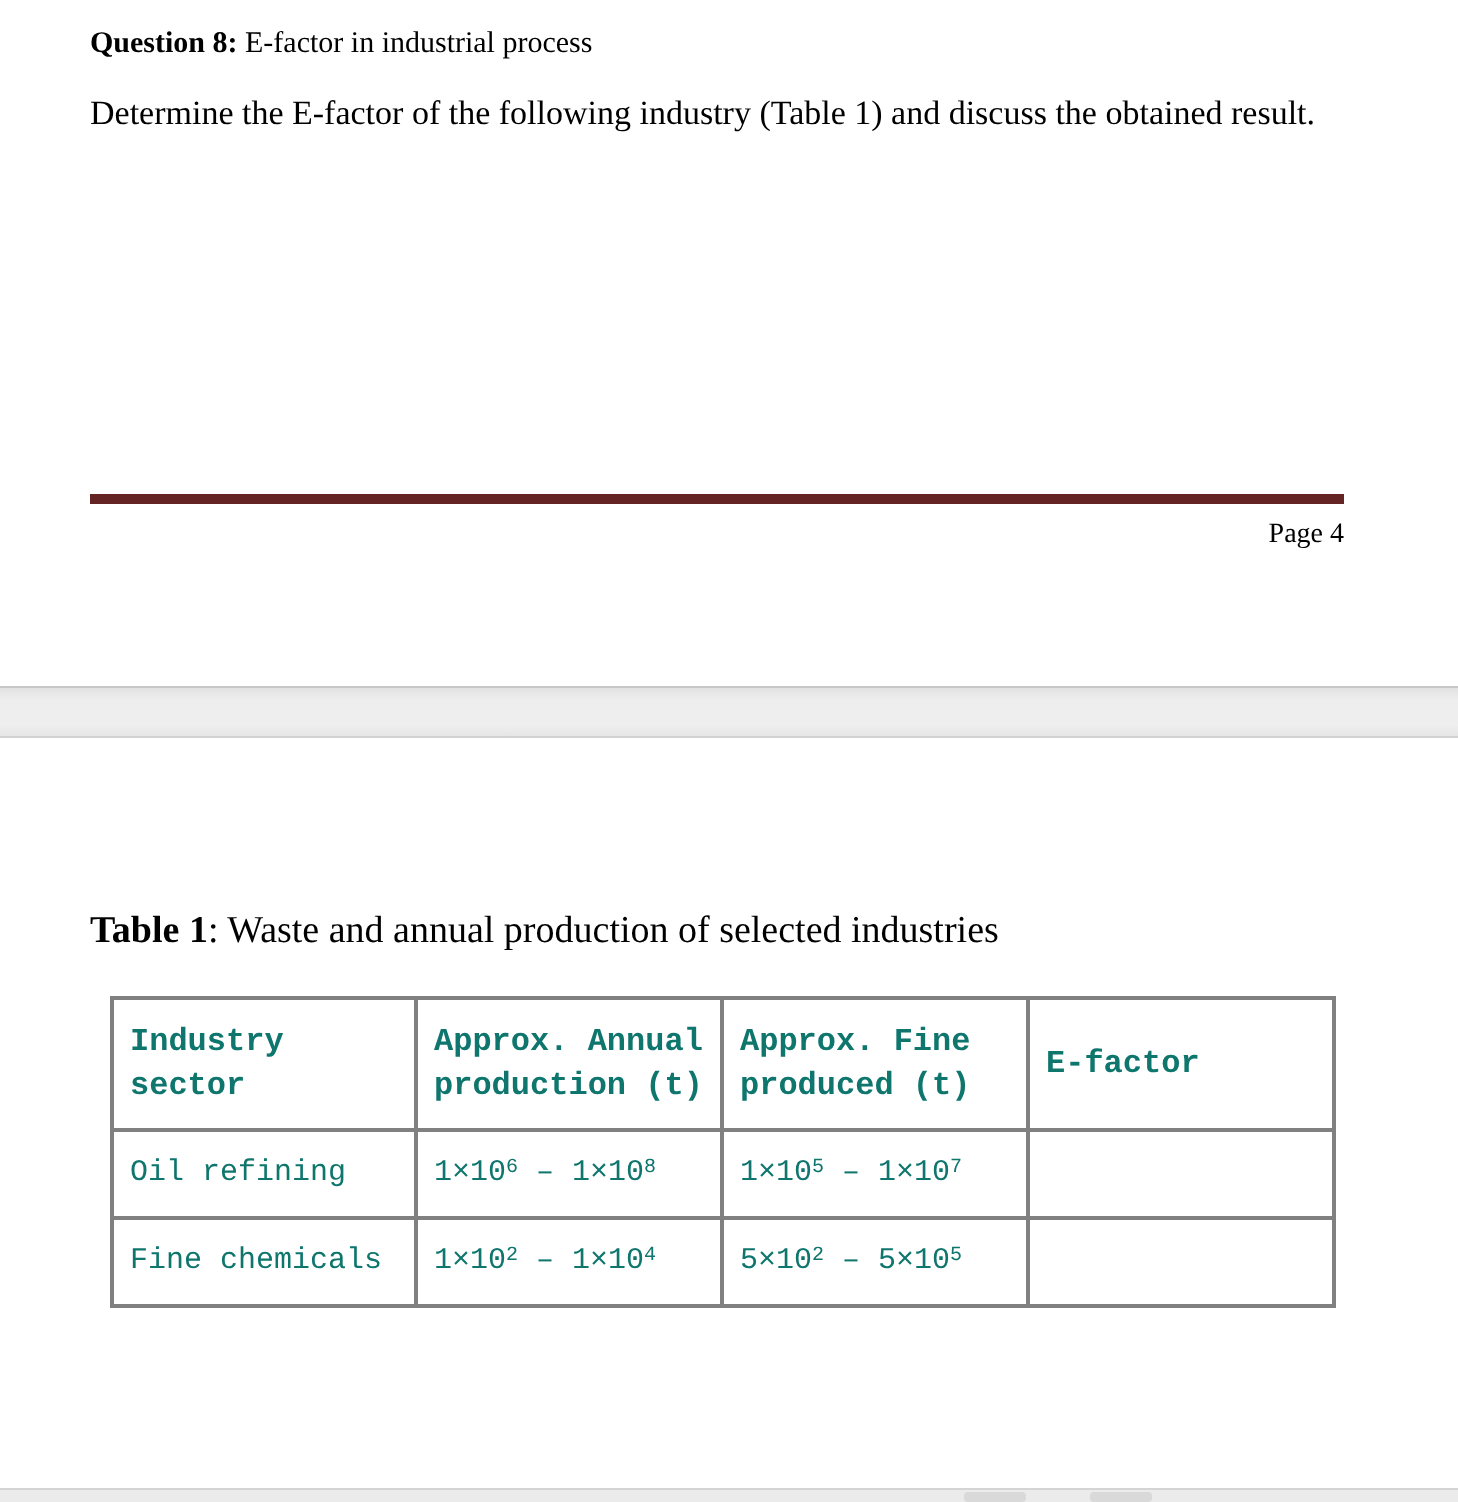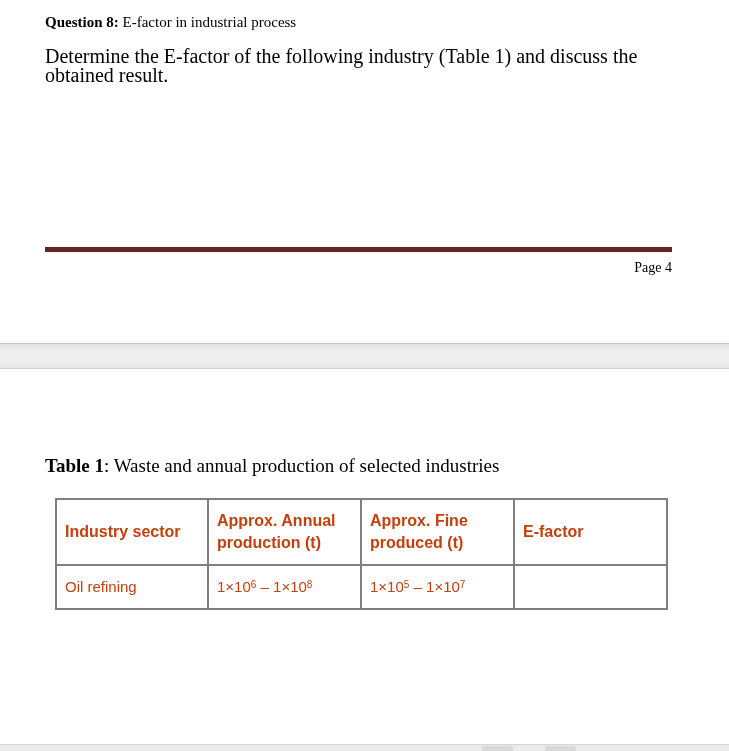--- a/index.html
+++ b/index.html
@@ -17,21 +17,21 @@
   .question-line {
     position: absolute;
     top: 13px; left: 45px; right: 40px;
     font-size: 15px;
     line-height: 19px;
   }
   .question-line .q-label { font-weight: bold; }
   .instruction-line {
     position: absolute;
     top: 47px; left: 45px; right: 30px;
-    font-size: 20px;
+    font-size: 17px;
     line-height: 19px;
   }
   .footer-rule {
     position: absolute;
     top: 247px; left: 45px; right: 57px;
     height: 2px;
     border-top: 4px solid #632423;
     border-bottom: 1px solid #632423;
   }
   .footer-row {
@@ -62,22 +62,22 @@
     font-size: 19px;
     line-height: 19px;
   }
   .table-caption .cap-label { font-weight: bold; }
   .industry-table {
     position: absolute;
     top: 498px; left: 55px;
     width: 611px;
     border-collapse: collapse;
     table-layout: fixed;
-    font-family: Liberation Sans, sans-serif;
-    color: #c2410c;
+    font-family: Liberation Mono, monospace;
+    color: #0f766e;
   }
   .industry-table th, .industry-table td {
     border: 2px solid #808080;
     text-align: left;
     vertical-align: middle;
     padding: 2px 6px 2px 8px;
     overflow: hidden;
   }
   .industry-table th {
     height: 66px;
@@ -154,20 +154,26 @@
         <th>E-factor</th>
       </tr>
     </thead>
     <tbody>
         <tr>
           <td>Oil refining</td>
           <td>1×10<sup>6</sup> – 1×10<sup>8</sup></td>
           <td>1×10<sup>5</sup> – 1×10<sup>7</sup></td>
           <td></td>
         </tr>
+        <tr>
+          <td>Fine chemicals</td>
+          <td>1×10<sup>2</sup> – 1×10<sup>4</sup></td>
+          <td>5×10<sup>2</sup> – 5×10<sup>5</sup></td>
+          <td></td>
+        </tr>
       </tbody>
   </table>
 
   <div class="bottom-strip">
     <div class="strip-thumb t1"></div>
     <div class="strip-thumb t2"></div>
   </div>
 
 </div>
 

